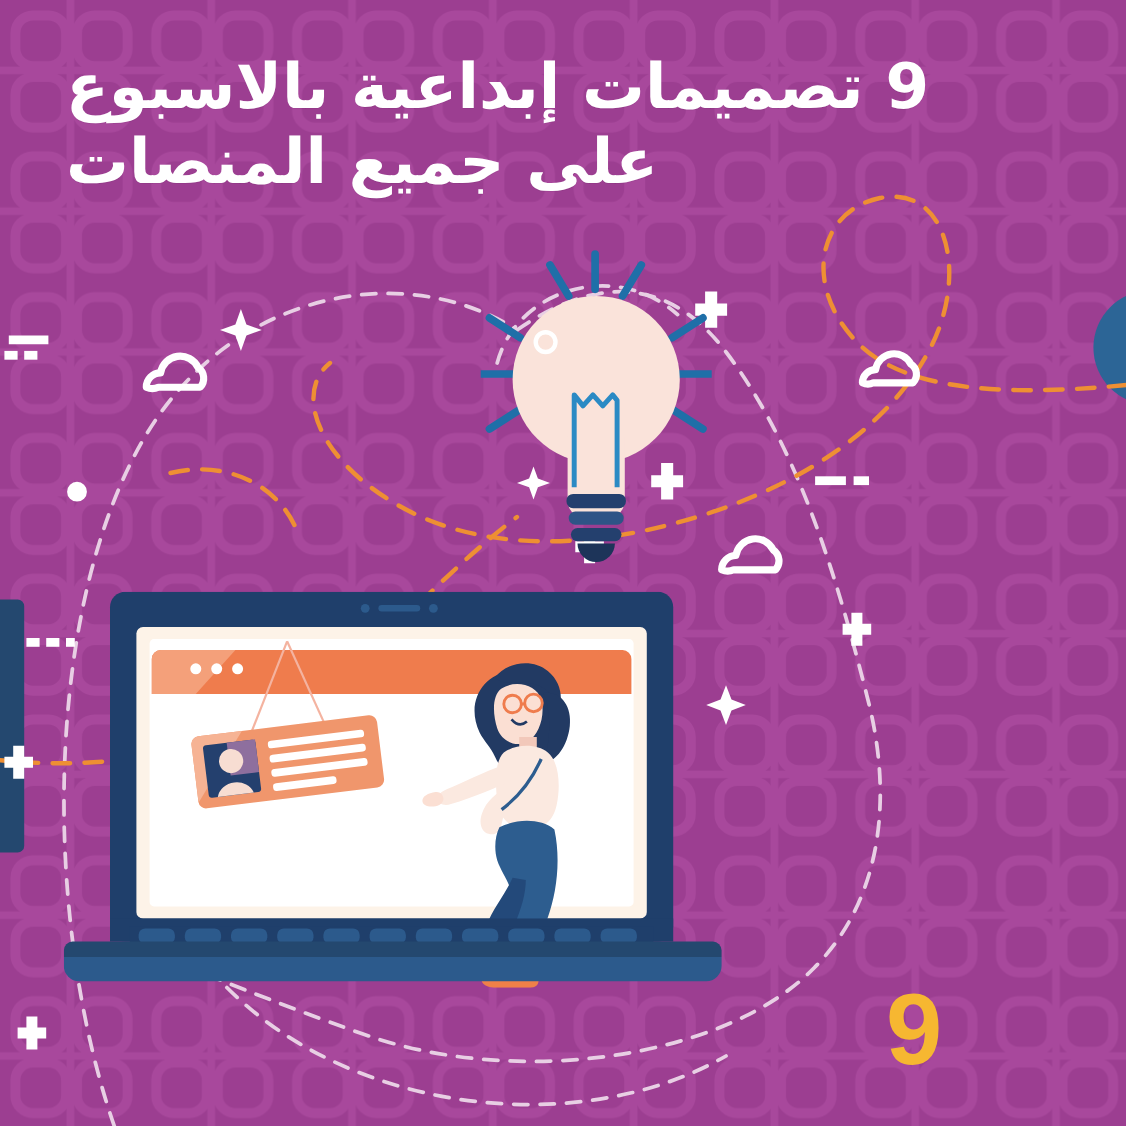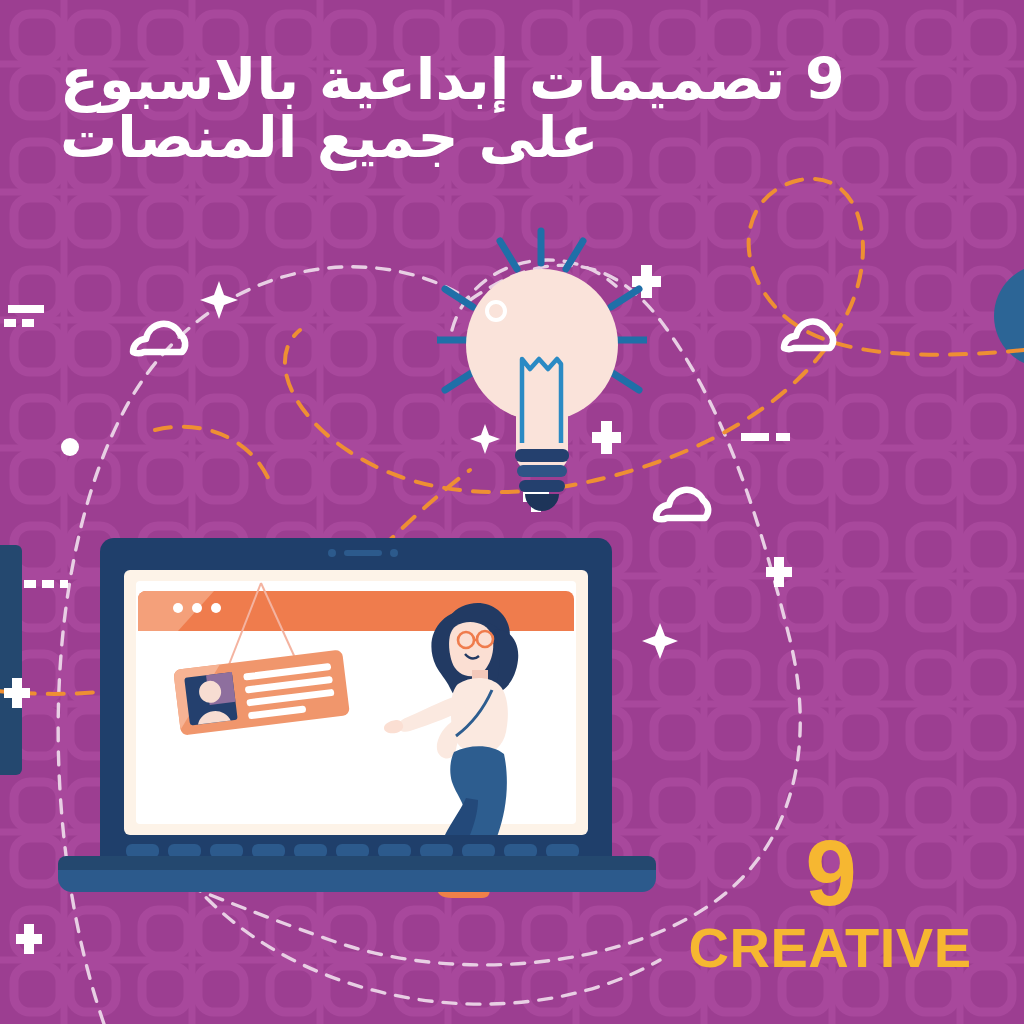--- a/index.html
+++ b/index.html
@@ -32,21 +32,21 @@
     direction:rtl;
     color:#ffffff;
     font-family:"DejaVu Sans", sans-serif;
     font-weight:bold;
     letter-spacing:0px;
     line-height:0.98;
     padding:0 60px;
     text-shadow:0 1px 0 rgba(0,0,0,.05);
   }
   .headline .l1 { display:block; font-size:57px; white-space:nowrap; }
-  .headline .l2 { display:block; font-size:57px; white-space:nowrap; margin-top:2px; }
+  .headline .l2 { display:block; font-size:57px; white-space:nowrap; margin-top:12px; }
 
   
   .bulb-wrap { position:absolute; left:437px; top:225px; width:210px; height:290px; z-index:20; }
 
   
   .laptop { position:absolute; left:58px; top:538px; width:610px; height:360px; z-index:25; }
 
   
   .logo {
     position:absolute; z-index:45;
@@ -295,16 +295,15 @@
         <rect x="488" y="306" width="33" height="14" rx="6"></rect>
       </g>
 
       <path d="M8,318 h582 a8,8 0 0 1 8,8 v6 h-598 v-6 a8,8 0 0 1 8,-8 z" fill="#24486f"></path>
       <path d="M0,332 h598 v8 a14,14 0 0 1 -14,14 h-570 a14,14 0 0 1 -14,-14 z" fill="#2c5a8c"></path>
     </svg>
   </div>
 
   <div class="logo">
     <span class="mark">9</span>
-    <span class="w1">CREATIVE</span>
   </div>
 
 </div>
 
 </body></html>

